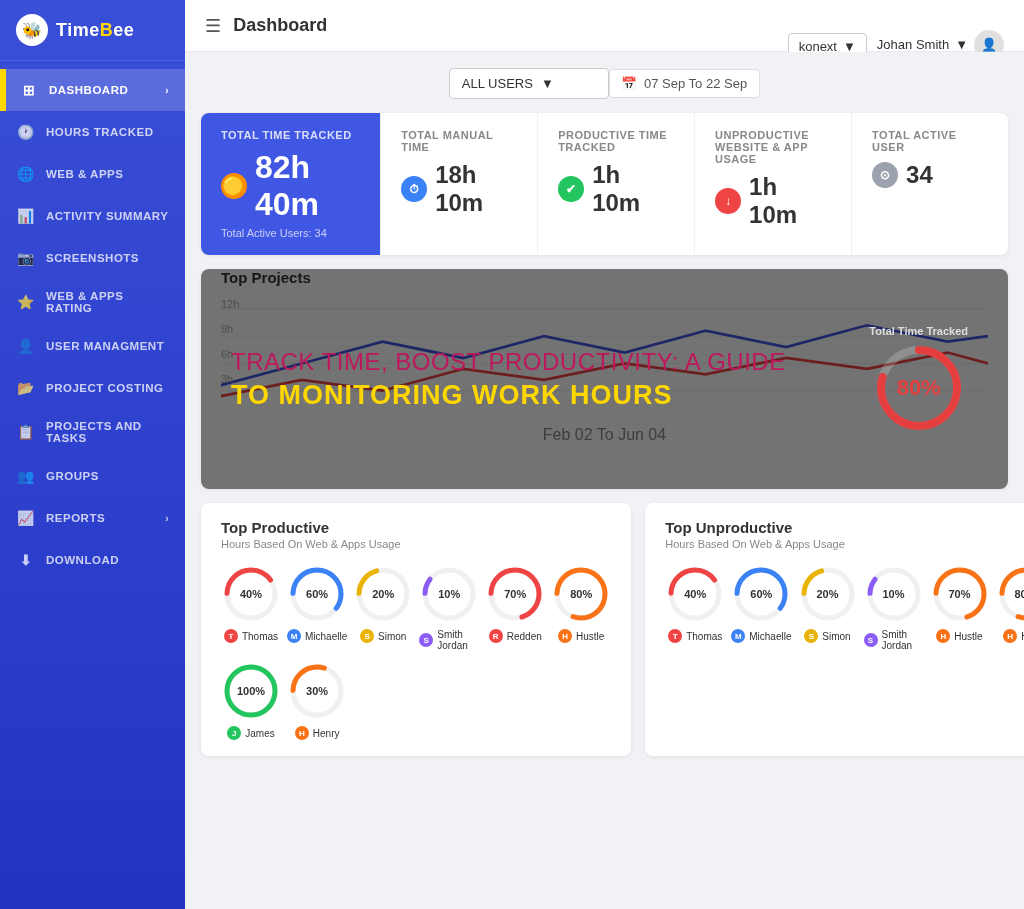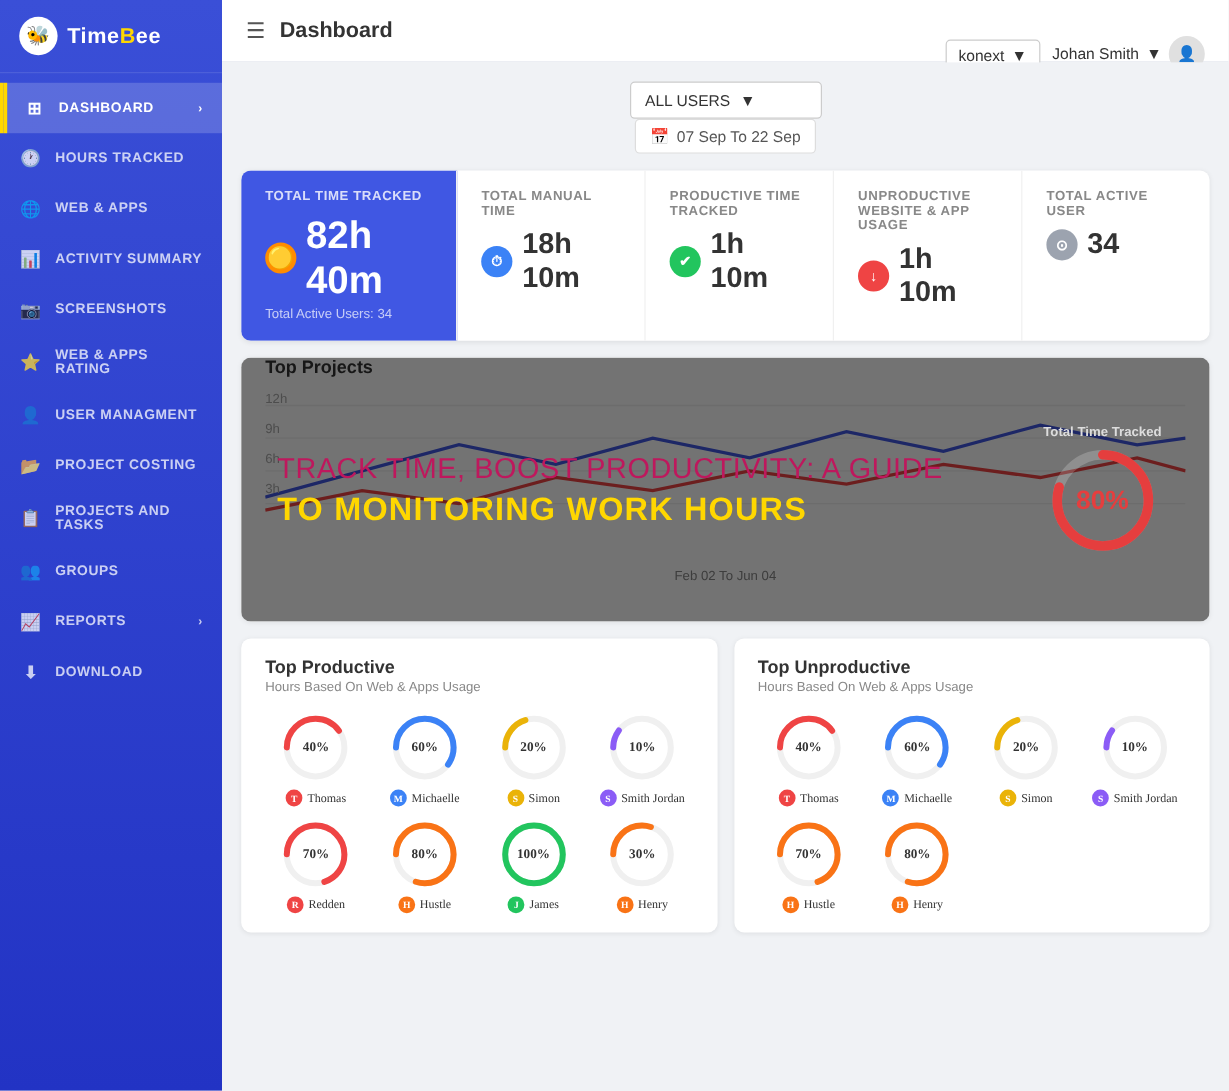--- a/index.html
+++ b/index.html
@@ -76,23 +76,22 @@
       cursor: pointer; background: #fff;
     }
     .topbar-user { display: flex; align-items: center; gap: 6px; cursor: pointer; font-size: 13px; color: #333; margin-top: 38px; }
     .user-avatar { width: 30px; height: 30px; background: #e0e0e0; border-radius: 50%; display: flex; align-items: center; justify-content: center; font-size: 13px; }
 
     
     .content { flex: 1; overflow-y: auto; padding: 16px; background: #f0f2f5; }
 
     
     .filter-row {
-      display: flex; align-items: center; justify-content: space-between;
+      display: flex; align-items: center; justify-content: center;
       margin-bottom: 14px;
-      flex-direction: column;
     }
     .filter-select {
       border: 1px solid #ccc; border-radius: 4px;
       padding: 7px 12px; font-size: 13px; color: #333;
       display: flex; align-items: center; gap: 8px;
       background: #fff; cursor: pointer; min-width: 160px;
     }
     .date-range {
       display: flex; align-items: center; gap: 6px;
       font-size: 13px; color: #555;
@@ -133,21 +132,21 @@
       background: #fff; border-radius: 8px;
       box-shadow: 0 1px 4px rgba(0,0,0,0.07);
       margin-bottom: 14px; padding: 0 20px;
       position: relative; overflow: hidden;
     }
     .card-title { font-size: 15px; font-weight: 600; color: #333; margin-bottom: 12px; }
 
     
     .chart-area { height: 140px; position: relative; }
     .chart-y-label { font-size: 11px; color: #aaa; position: absolute; left: 0; }
-    .chart-date { font-size: 11px; color: #888; text-align: center; margin-top: 22px; }
+    .chart-date { font-size: 16px; color: #888; text-align: center; margin-top: 4px; }
 
     
     .chart-svg { width: 100%; height: 120px; }
 
     
     .overlay-banner {
       position: absolute;
       top: 0; left: 0; right: 0; bottom: 0;
       background: rgba(0,0,0,0.55);
       display: flex; flex-direction: column;
@@ -157,21 +156,21 @@
     }
     .overlay-line1 { color: #be185d; font-size: 24px; font-weight: 400; letter-spacing: 0.5px; }
     .overlay-line2 { color: #ffd700; font-size: 27px; font-weight: 800; text-transform: uppercase; letter-spacing: 1px; margin-top: 4px; }
 
     
     .bottom-row { display: flex; gap: 14px; }
     .bottom-card { flex: 1; background: #fff; border-radius: 8px; box-shadow: 0 1px 4px rgba(0,0,0,0.07); padding: 16px 20px; }
     .bottom-card-title { font-size: 15px; font-weight: 700; color: #333; margin-bottom: 2px; }
     .bottom-card-sub { font-size: 11px; color: #888; margin-bottom: 14px; }
 
-    .users-grid { display: grid; grid-template-columns: repeat(4, 1fr); gap: 10px 6px; font-family: Liberation Serif, serif; }
+    .users-grid { display: grid; grid-template-columns: repeat(6, 1fr); gap: 10px 6px; }
     .user-item { display: flex; flex-direction: column; align-items: center; gap: 5px; }
     .user-circle-wrap { position: relative; width: 60px; height: 60px; }
     .user-circle-wrap svg { position: absolute; top: 0; left: 0; }
     .user-percent-inner { position: absolute; top: 50%; left: 50%; transform: translate(-50%, -50%); font-size: 11px; font-weight: 700; color: #333; }
     .user-name-badge { display: flex; align-items: center; gap: 4px; font-size: 10px; color: #333; }
     .user-dot { width: 14px; height: 14px; border-radius: 50%; display: flex; align-items: center; justify-content: center; font-size: 8px; color: #fff; font-weight: 700; flex-shrink: 0; }
   </style>
 </head>
 <body>
 

